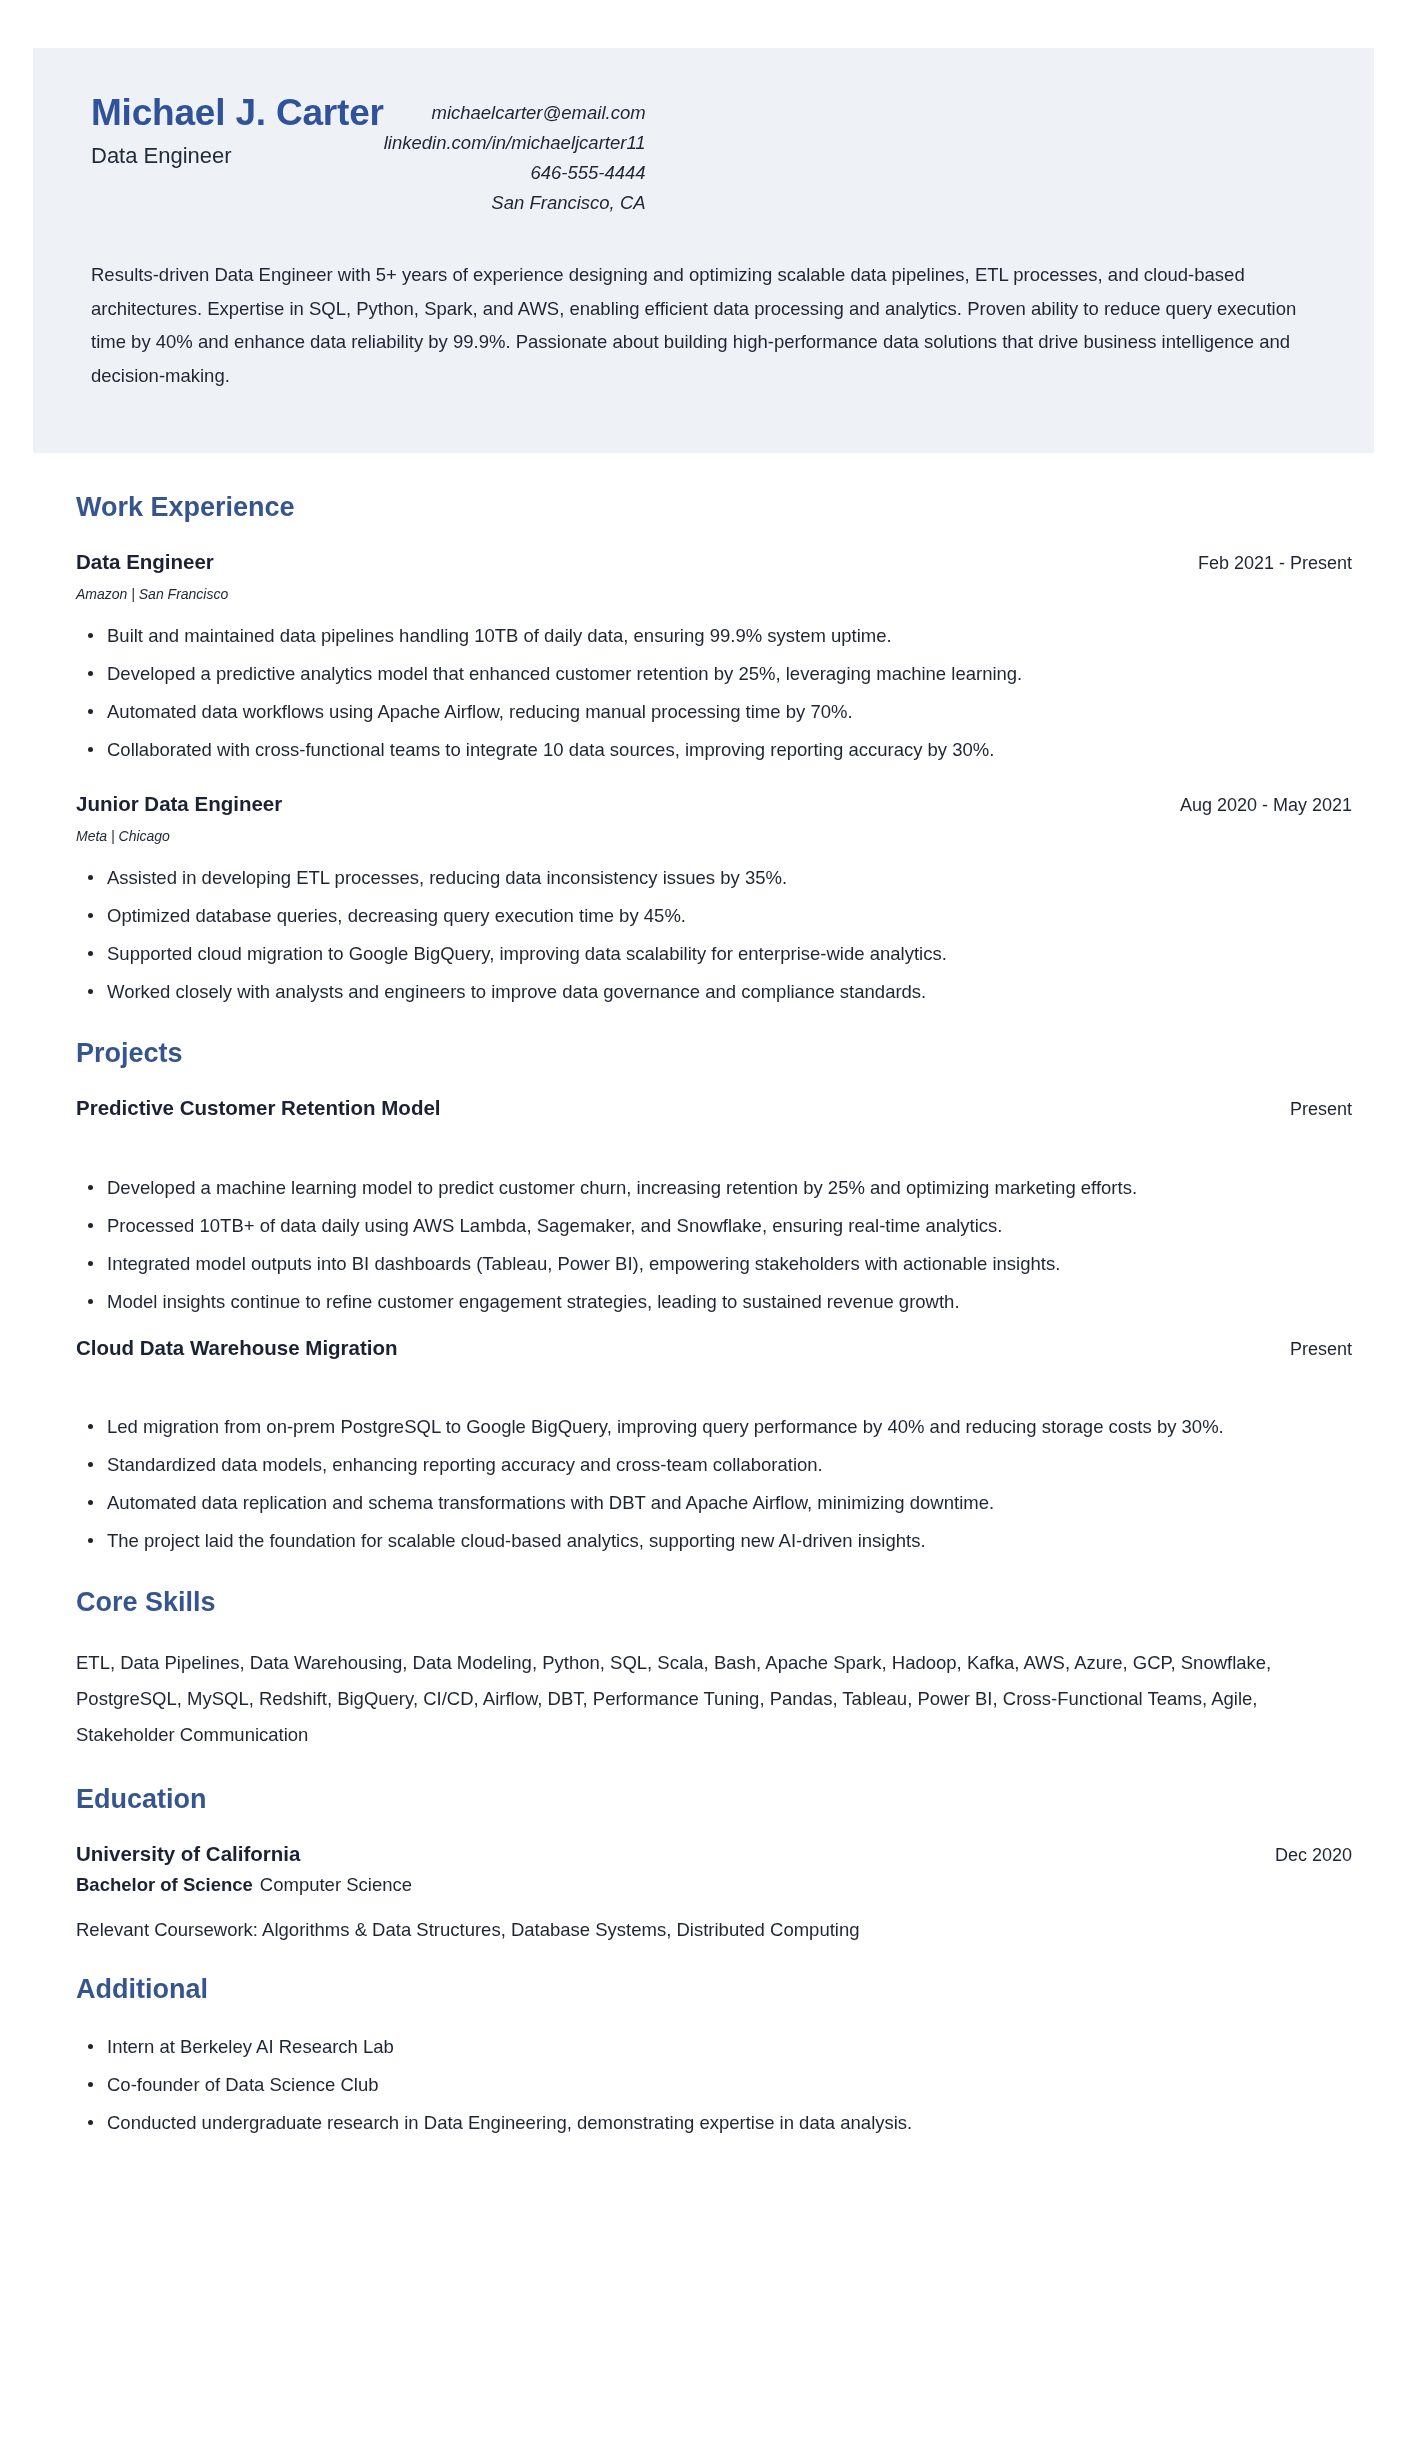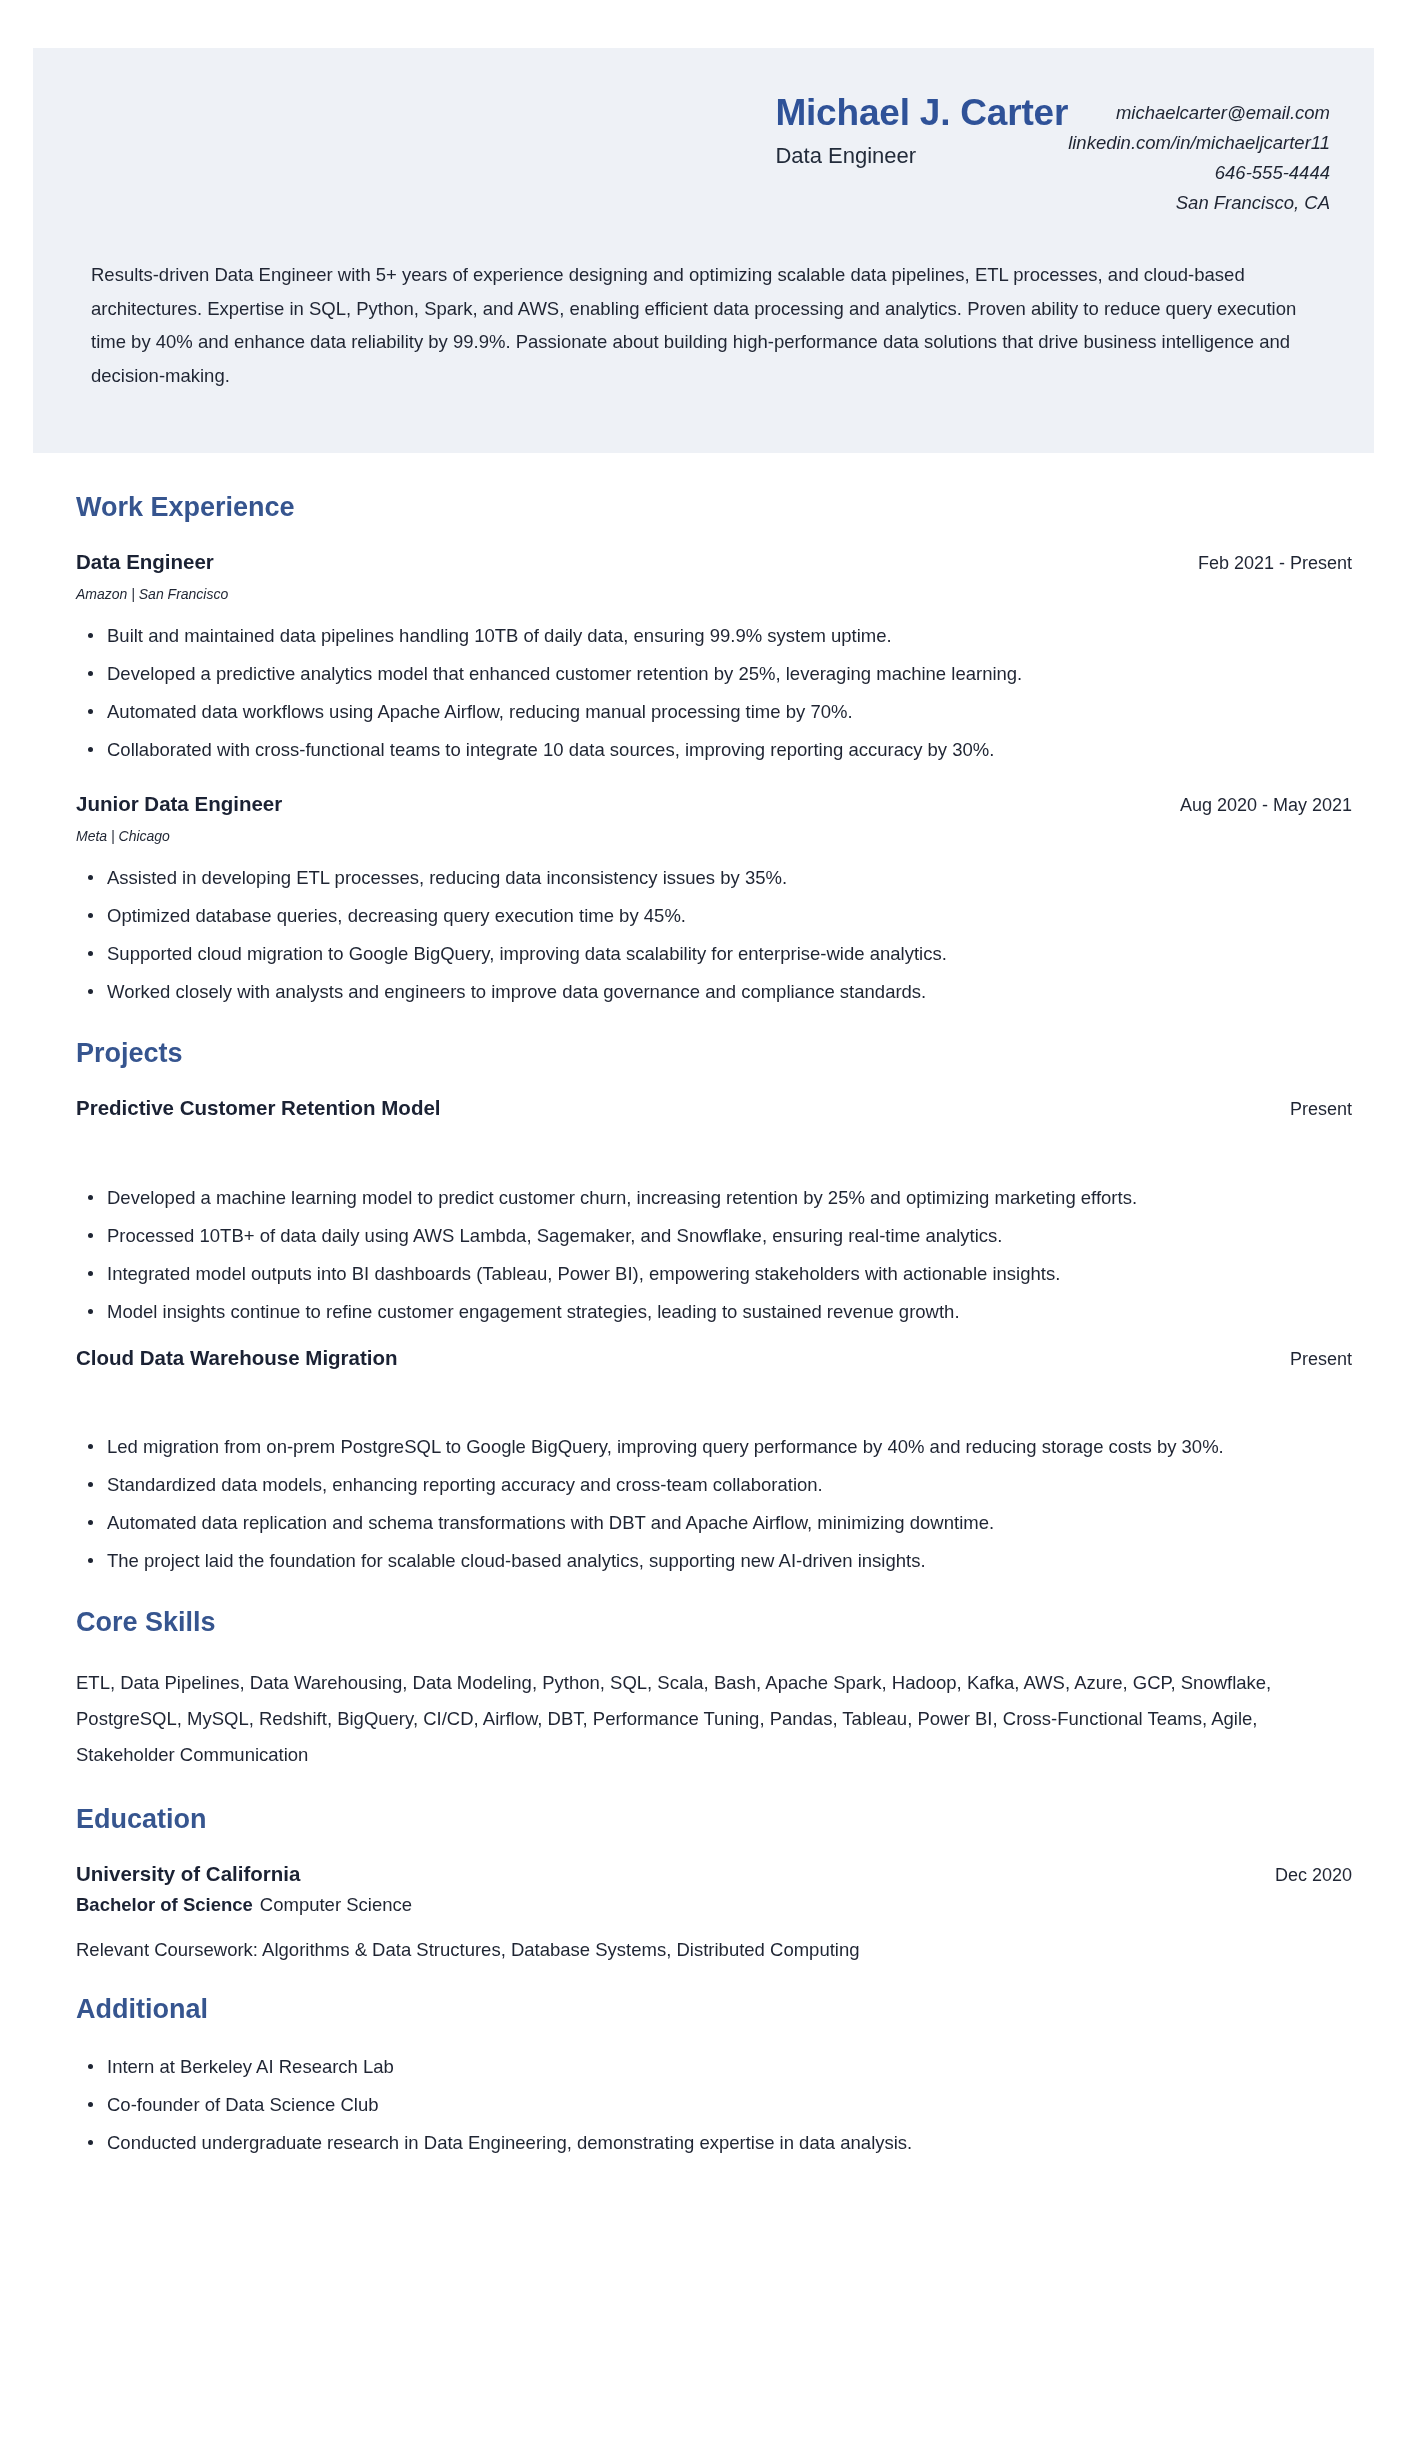--- a/index.html
+++ b/index.html
@@ -26,21 +26,21 @@
 
   
   .header-banner {
     margin: 48px 40px 0 33px;
     background: #eef1f6;
     padding: 44px 44px 42px 58px;
     display: block;
   }
   .header-top {
     display: flex;
-    justify-content: flex-end;
+    justify-content: flex-start;
     align-items: flex-start;
     width: 100%;
   }
   .identity { flex: 0 1 auto; }
   .full-name {
     font-size: 37px;
     font-weight: 700;
     color: #2f5298;
     letter-spacing: -0.2px;
     line-height: 1.15;
@@ -162,21 +162,21 @@
   }
   .edu-degree .field { margin-left: 7px; }
   .edu-course {
     font-size: 18.5px;
     margin-top: 18px;
     line-height: 1.5;
     color: #1f2533;
   }
 
   .project-entry { margin-bottom: 18px; }
-  .project-entry ul.bullets { margin-top: 30px; }
+  .project-entry ul.bullets { margin-top: 20px; }
 
   .work-section .entry:first-of-type { margin-top: 2px; }
 </style>
 </head>
 <body>
 
 <div class="page">
 
   <header class="header-banner">
     <div class="header-top">

